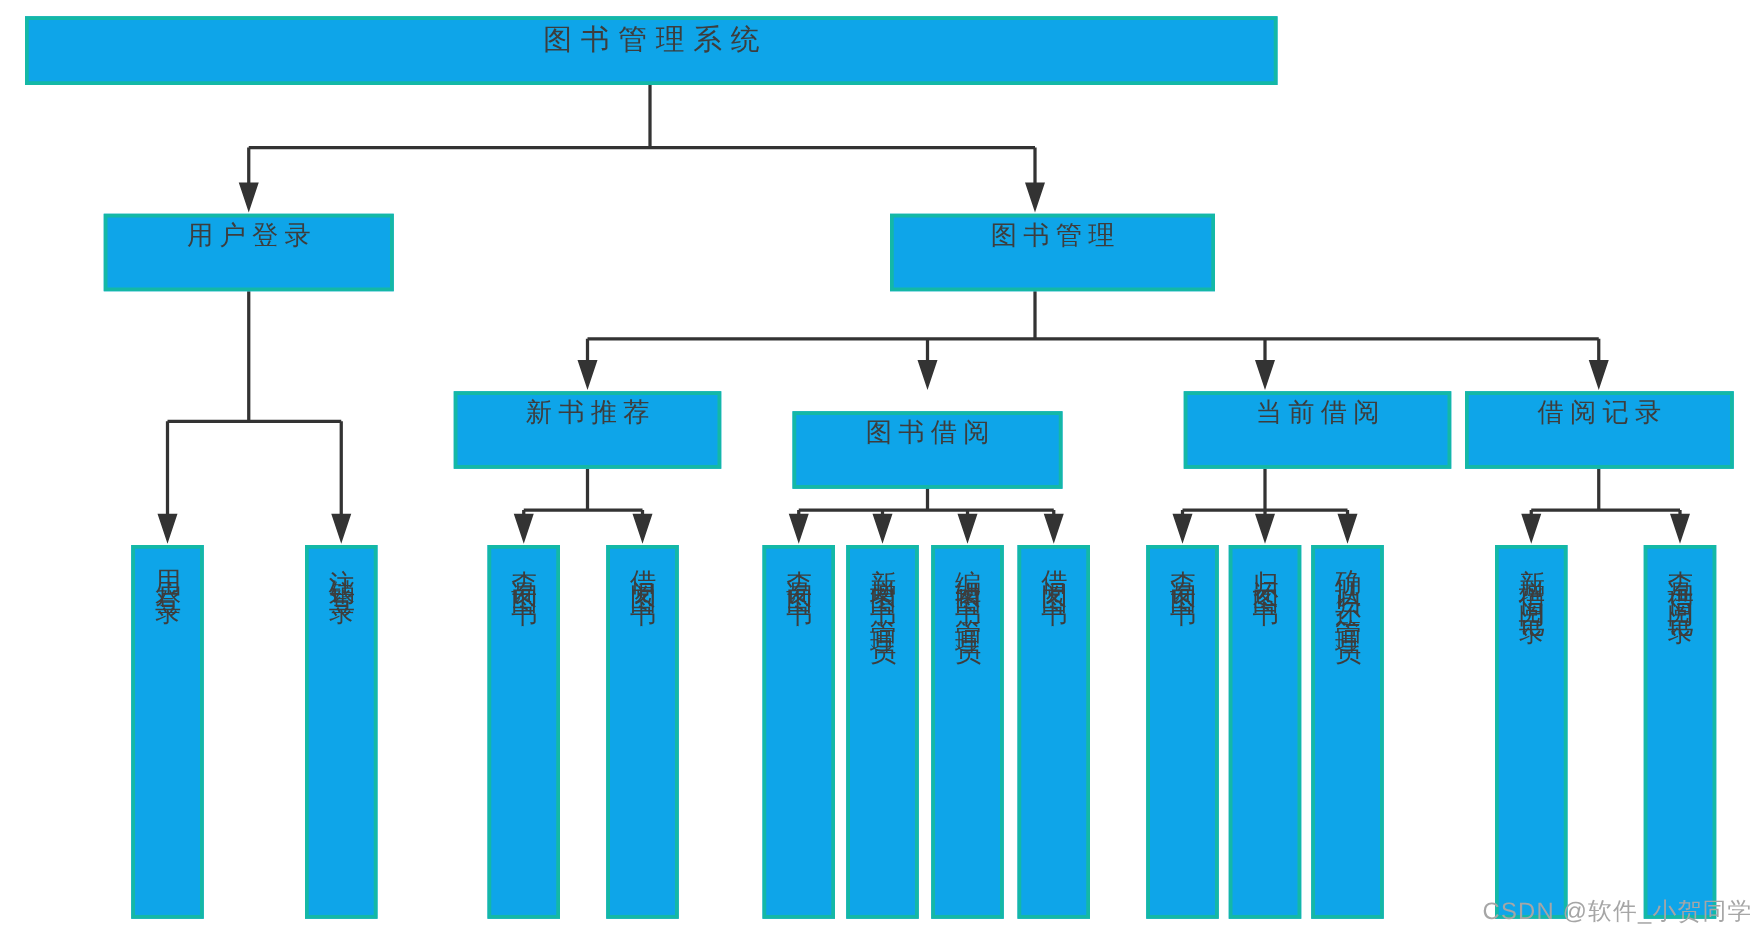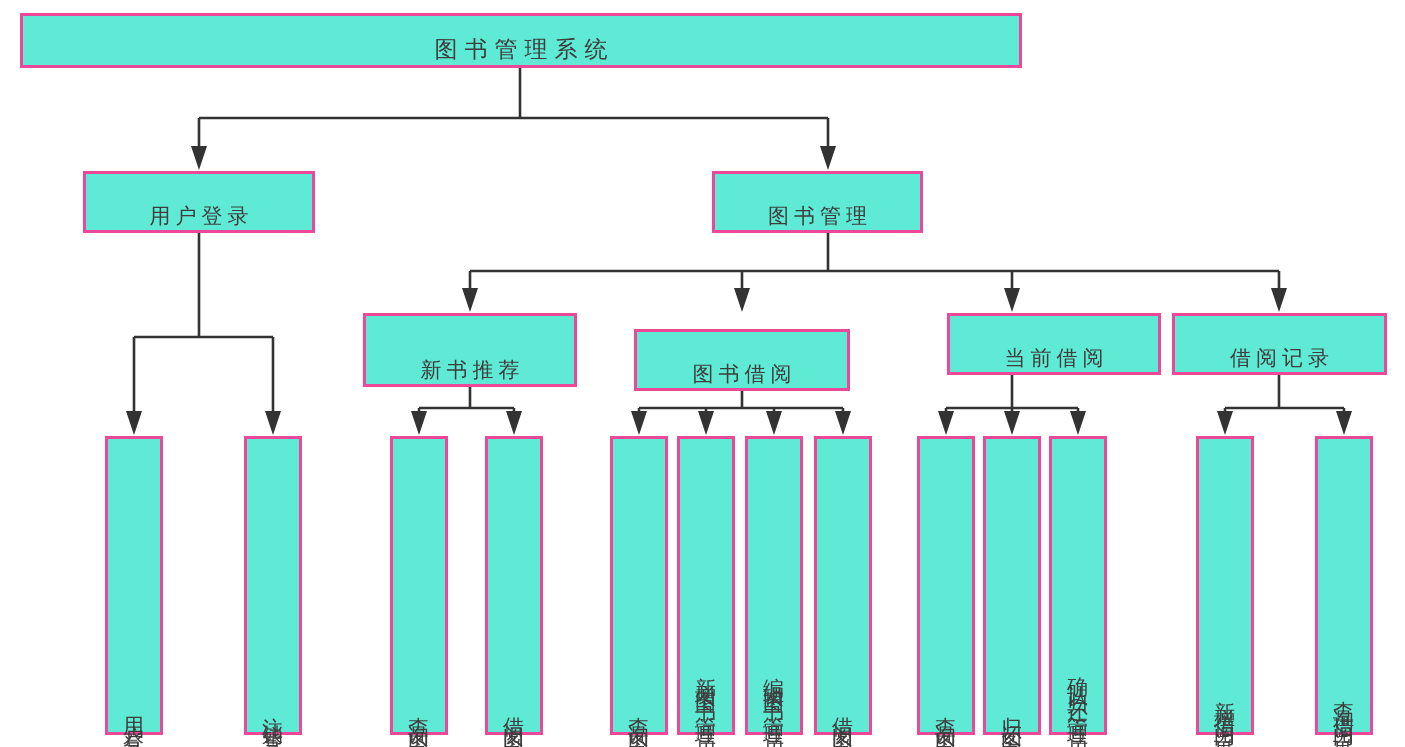--- a/index.html
+++ b/index.html
@@ -14,42 +14,42 @@
   svg.wires {
     position: absolute;
     left: 0; top: 0;
     width: 1405px; height: 747px;
     pointer-events: none;
   }
   .wire-path { stroke: #333333; stroke-width: 2.6; fill: none; }
   .arrowheads { fill: #333333; stroke: none; }
   .box {
     position: absolute;
-    background: #5eead4;
-    border: 3px solid #ec4899;
+    background: #0ea5e9;
+    border: 3px solid #14b8a6;
     box-sizing: border-box;
     display: flex;
-    align-items: flex-end;
+    align-items: flex-start;
     justify-content: center;
     color: #3d3d3d;
   }
   .hbox { font-size: 21px; letter-spacing: 5px; text-indent: 5px; }
   .root-box { font-size: 23px; letter-spacing: 7px; text-indent: 7px; }
   .vbox span {
     writing-mode: vertical-rl;
     text-orientation: mixed;
     font-size: 21px;
     letter-spacing: 8px;
     line-height: 1;
   }
   
   .b-root      { left: 20px;   top: 13px;  width: 1002px; height: 55px; }
   .b-userlogin { left: 83px;   top: 171px; width: 232px;  height: 62px; }
-  .b-bookmgmt  { left: 712px;  top: 171px; width: 211px;  height: 62px; }
-  .b-newbooks  { left: 363px;  top: 313px; width: 214px;  height: 74px; }
+  .b-bookmgmt  { left: 712px;  top: 171px; width: 260px;  height: 62px; }
+  .b-newbooks  { left: 363px;  top: 313px; width: 214px;  height: 62px; }
   .b-borrow    { left: 634px;  top: 313px; width: 216px;  height: 62px; margin-top: 16px; }
   .b-current   { left: 947px;  top: 313px; width: 214px;  height: 62px; }
   .b-records   { left: 1172px; top: 313px; width: 215px;  height: 62px; }
   .leaf { top: 436px; height: 299px; width: 58px; }
   .l-a1 { left: 105px; }  .l-a2 { left: 244px; }
   .l-b1 { left: 390px; }  .l-b2 { left: 485px; }
   .l-c1 { left: 610px; }  .l-c2 { left: 677px; }
   .l-c3 { left: 745px; }  .l-c4 { left: 814px; }
   .l-d1 { left: 917px; }  .l-d2 { left: 983px; }
   .l-d3 { left: 1049px; }
@@ -152,14 +152,15 @@
     <span>确认归还（管理员）</span>
   </div>
 
   <div class="box vbox leaf l-e1">
     <span>新增借阅记录</span>
   </div>
   <div class="box vbox leaf l-e2">
     <span>查询借阅记录</span>
   </div>
 
+  <div class="watermark">CSDN @软件_小贺同学</div>
 
 </div>
 
 </body></html>

